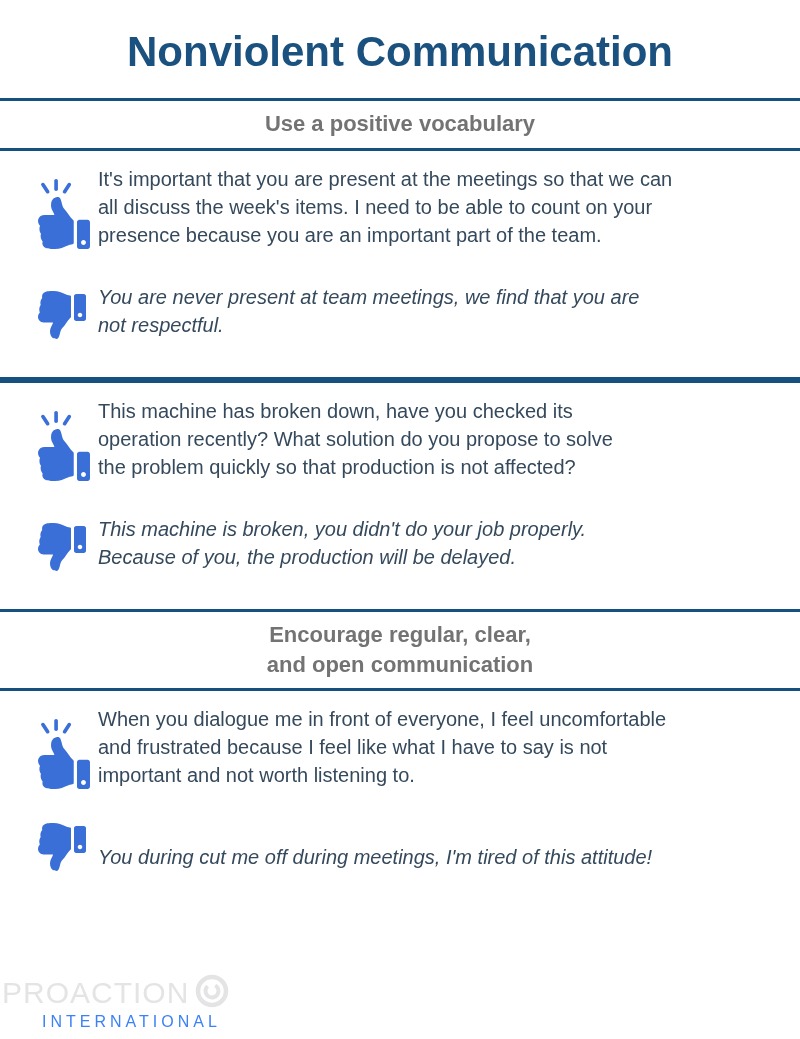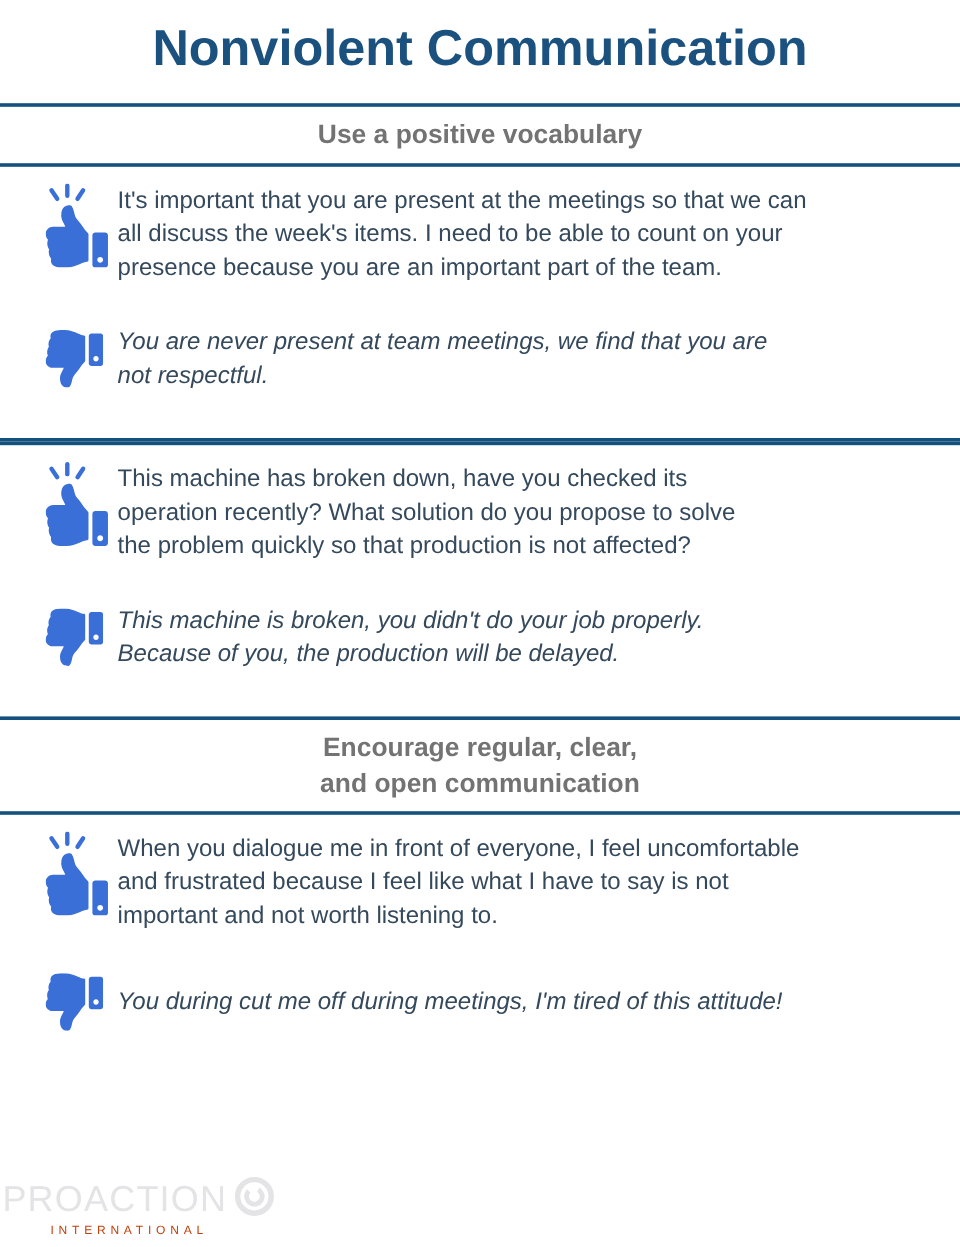--- a/index.html
+++ b/index.html
@@ -5,55 +5,55 @@
   * { margin:0; padding:0; box-sizing:border-box; }
   html,body { width:800px; height:1039px; }
   body {
     font-family:"Liberation Sans", sans-serif;
     background:#ffffff;
     position:relative;
     overflow:hidden;
   }
   .page { width:800px; height:1039px; position:relative; }
 
-  .header { text-align:center; padding-top:16px; }
+  .header { text-align:center; padding-top:28px; }
   .title {
     font-size:42px; font-weight:700; color:#1A517E; letter-spacing:0px;
     line-height:1.15;
   }
   .subtitle {
     font-size:30px; font-weight:400; color:#35465E; letter-spacing:2px;
     margin-top:10px;
   }
 
   .divider { height:3px; background:#15517F; width:100%; }
   .top-divider { margin-top:22px; }
 
   .section-heading {
     font-size:22px; font-weight:700; color:#737373; text-align:center;
     padding:8px 0 9px; line-height:1.35; white-space:pre-line;
   }
 
   .section-content { padding:14px 40px 38px 38px; }
-  .row { display:flex; align-items:center; }
+  .row { display:flex; align-items:flex-end; }
   .row + .row { margin-top:34px;font-style:italic; }
   .icon-box { flex:0 0 60px; display:flex; justify-content:flex-start; }
   .pos-icon svg { margin-top:-14px; }
   .body-text {
     font-size:20px; line-height:28px; color:#35495C;
     white-space:pre-line; flex:1; padding-top:0px;
   }
 
   .footer { position:absolute; left:2px; bottom:8px; }
   .brand-row { display:flex; align-items:center; gap:6px; }
   .brand {
     font-size:30px; font-weight:400; color:#E4E4E6; letter-spacing:1px;
   }
   .brand-sub {
-    font-size:10px; font-weight:400; color:#c2410c; letter-spacing:4px;
+    font-size:16px; font-weight:400; color:#3b82f6; letter-spacing:4px;
     margin-top:1px; margin-left:40px;
   }
 </style>
 </head>
 <body>
 
 <div class="page">
 
   <header class="header">
     <h1 class="title">Nonviolent Communication</h1>

